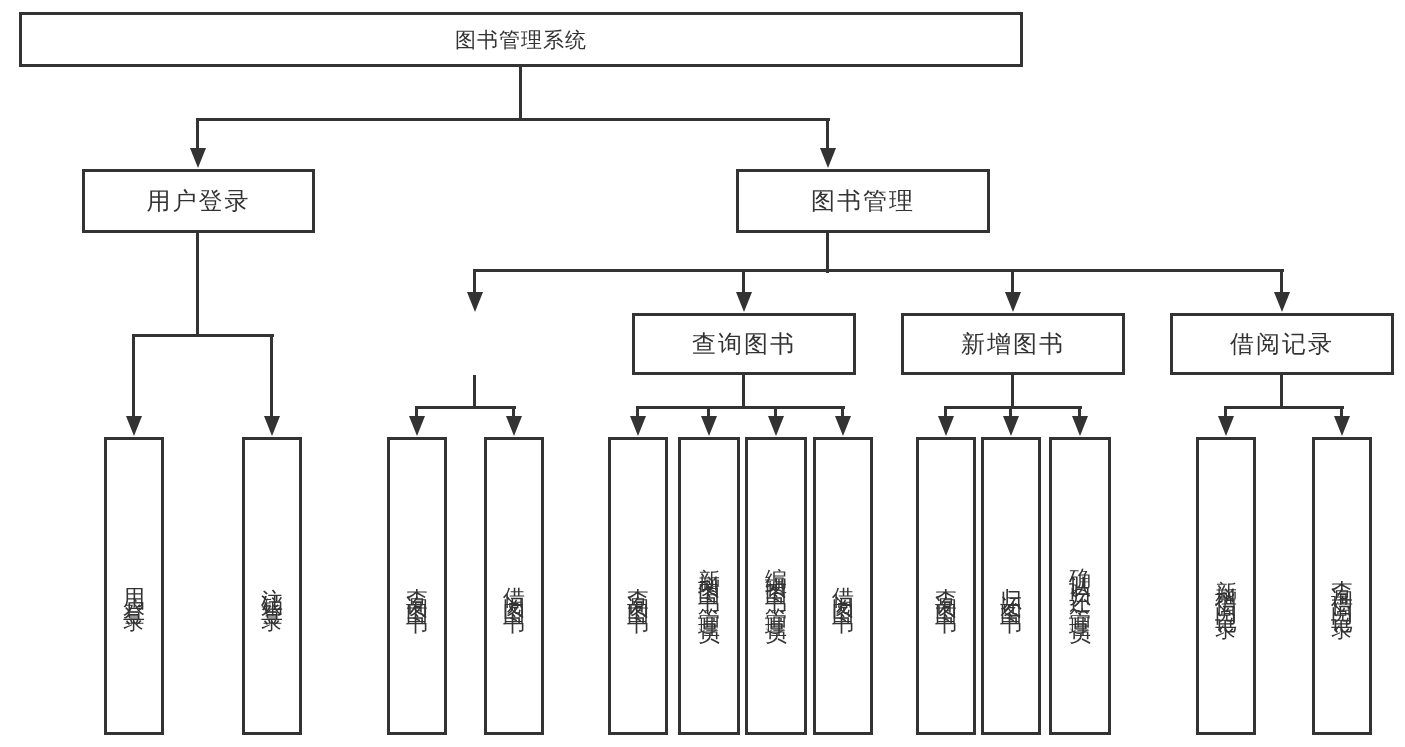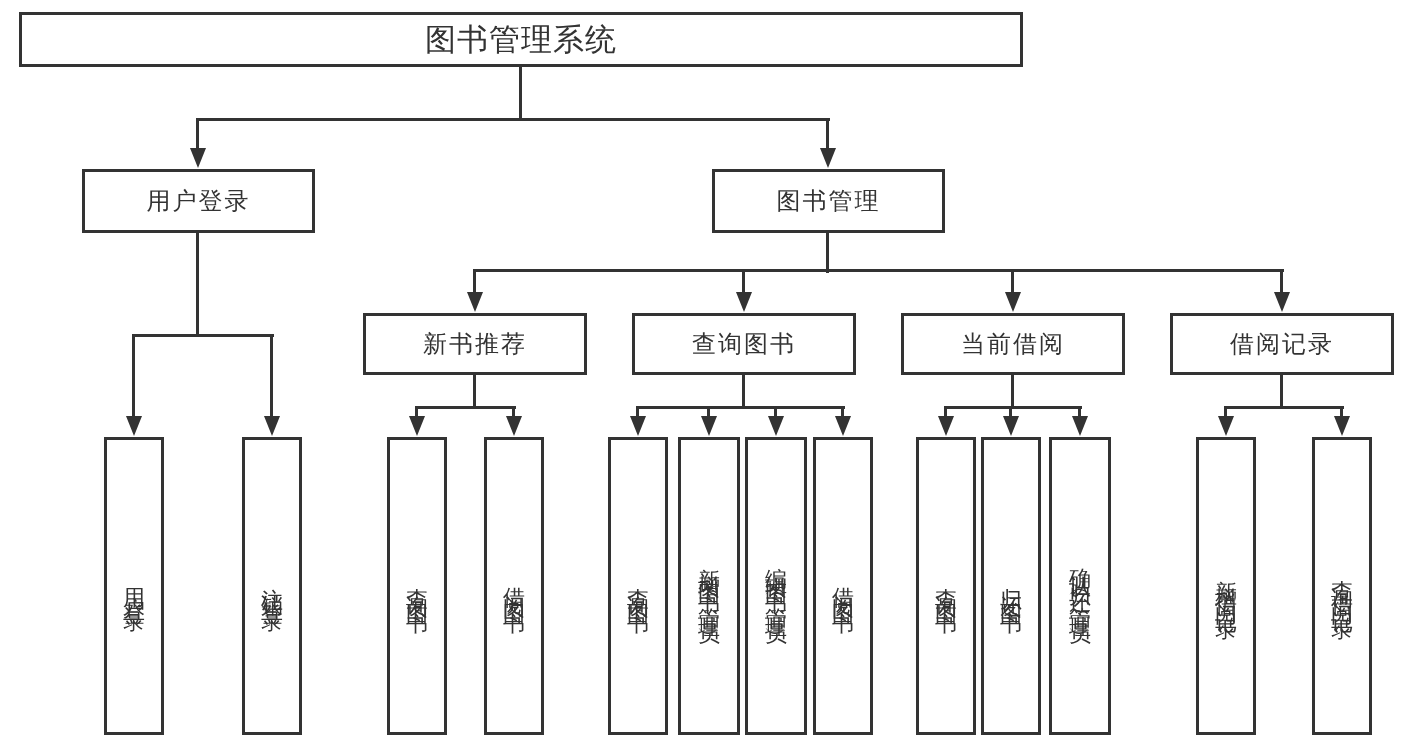--- a/index.html
+++ b/index.html
@@ -14,21 +14,21 @@
   .box{
     position:absolute;
     box-sizing:border-box;
     border:3px solid #333333;
     background:#ffffff;
     display:flex;
     align-items:center;
     justify-content:center;
   }
   .hbox{font-size:24px;letter-spacing:2px;}
-  .rootbox{font-size:31px;letter-spacing:1px;}
+  .rootbox{font-size:21px;letter-spacing:1px;}
   .vbox{
     writing-mode:vertical-rl;
     text-orientation:mixed;
     font-size:22px;
     letter-spacing:8px;
     line-height:1;
   }
   .vline{position:absolute;width:3px;background:#333333;}
   .hline{position:absolute;height:3px;background:#333333;}
   .arrow{
@@ -49,25 +49,24 @@
   }
 </style>
 </head>
 <body>
 
 <div class="canvas">
 
   <div class="box hbox rootbox" style="left:19px;top:12px;width:1004px;height:55px">图书管理系统</div>
 
   <div class="box hbox" style="left:82px;top:169px;width:233px;height:64px">用户登录</div>
-  <div class="box hbox" style="left:712px;top:169px;width:233px;height:64px">图书管理</div>
+  <div class="box hbox" style="left:736px;top:169px;width:254px;height:64px">图书管理</div>
 
-  <div class="box hbox" style="left:363px;top:313px;width:224px;height:62px">新书推荐</div>
   <div class="box hbox" style="left:632px;top:313px;width:224px;height:62px">查询图书</div>
-  <div class="box hbox" style="left:901px;top:313px;width:224px;height:62px">当前借阅</div>
+  <div class="box hbox" style="left:901px;top:313px;width:224px;height:62px">新增图书</div>
   <div class="box hbox" style="left:1170px;top:313px;width:224px;height:62px">借阅记录</div>
 
   <div class="box vbox" style="left:104px;top:437px;width:60px;height:298px">用户登录</div>
   <div class="box vbox" style="left:242px;top:437px;width:60px;height:298px">注销登录</div>
 
   <div class="box vbox" style="left:387px;top:437px;width:60px;height:298px">查询图书</div>
   <div class="box vbox" style="left:484px;top:437px;width:60px;height:298px">借阅图书</div>
 
   <div class="box vbox" style="left:608px;top:437px;width:60px;height:298px">查询图书</div>
   <div class="box vbox" style="left:678px;top:437px;width:62px;height:298px">新增图书（管理员）</div>

